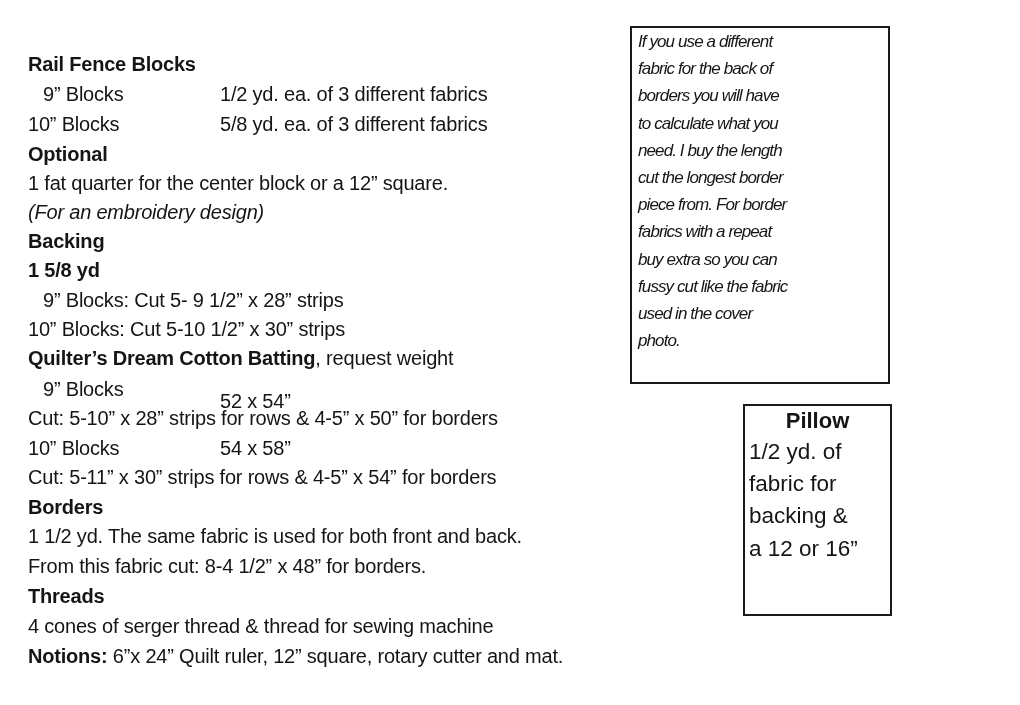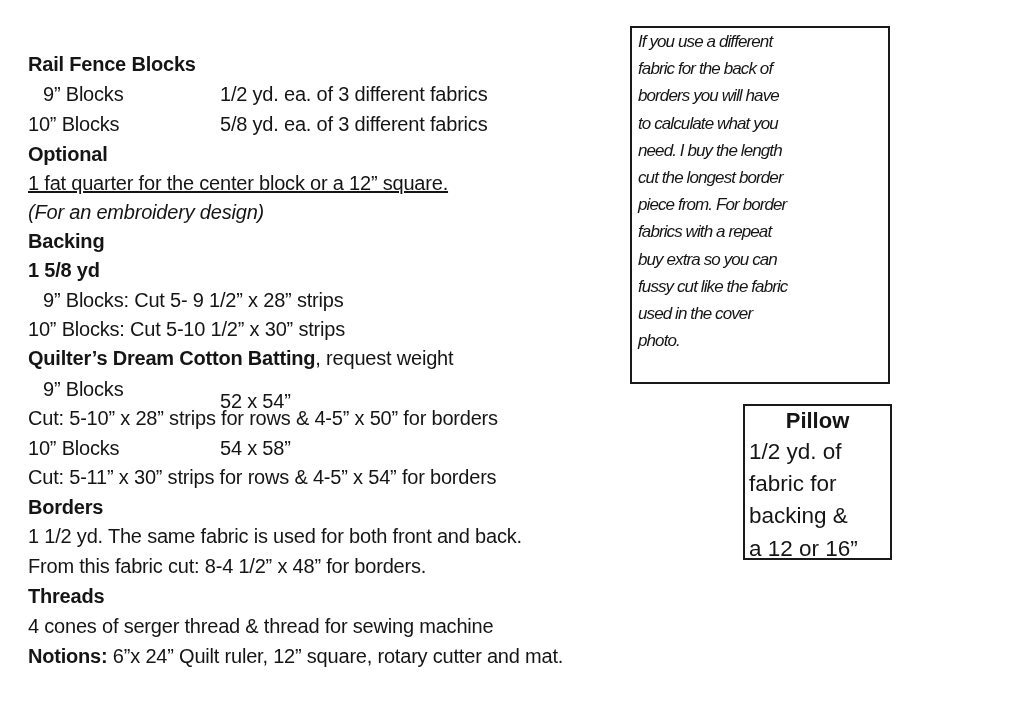--- a/index.html
+++ b/index.html
@@ -4,39 +4,39 @@
 <style>
   html, body { margin: 0; padding: 0; background: #ffffff; }
   body { width: 1020px; height: 705px; position: relative; overflow: hidden; color: #151515;
          font-family: "Liberation Sans", sans-serif; }
   .line { position: absolute; white-space: nowrap; font-size: 20px; line-height: 26px; letter-spacing: -0.2px; text-align: right; }
   .h { font-weight: bold; }
   .i { font-style: italic; }
   .note-box { position: absolute; left: 630px; top: 26px; width: 260px; height: 358px;
               border: 2px solid #1a1a1a; box-sizing: border-box; padding: 0 0 0 6px; }
   .note-line { font-style: italic; font-size: 17px; line-height: 27.2px; letter-spacing: -0.9px; white-space: nowrap; }
-  .pillow-box { position: absolute; left: 743px; top: 404px; width: 149px; height: 156px;
+  .pillow-box { position: absolute; left: 743px; top: 404px; width: 149px; height: 212px;
                 border: 2px solid #1a1a1a; box-sizing: border-box; padding: 0 0 0 4px; }
   .pillow-title { font-weight: bold; text-align: center; font-size: 22px; line-height: 30px; padding-right: 4px; }
   .pillow-line { font-size: 22.5px; line-height: 32.2px; white-space: nowrap; }
 </style>
 </head>
 <body>
 
 <div>
   <div class="line h" style="left:28px;top:51px;">Rail Fence Blocks</div>
 
   <div class="line" style="left:43px;top:81px;">9” Blocks</div>
   <div class="line" style="left:220px;top:81px;">1/2 yd. ea. of 3 different fabrics</div>
 
   <div class="line" style="left:28px;top:111px;">10” Blocks</div>
   <div class="line" style="left:220px;top:111px;">5/8 yd. ea. of 3 different fabrics</div>
 
   <div class="line h" style="left:28px;top:141px;">Optional</div>
-  <div class="line" style="left:28px;top:170px;text-decoration:underline;">1 fat quarter for the center block or a 12” square.</div>
+  <div class="line" style="left:28px;top:170px;">1 fat quarter for the center block or a 12” square.</div>
   <div class="line i" style="left:28px;top:199px;">(For an embroidery design)</div>
 
   <div class="line h" style="left:28px;top:228px;">Backing</div>
   <div class="line" style="left:28px;top:257px;font-weight:bold;">1 5/8 yd</div>
   <div class="line" style="left:43px;top:287px;">9” Blocks: Cut 5- 9 1/2” x 28” strips</div>
   <div class="line" style="left:28px;top:316px;">10” Blocks: Cut 5-10 1/2” x 30” strips</div>
 
   <div class="line" style="left:28px;top:345px;">
     <span class="h">Quilter’s Dream Cotton Batting</span><span>, request weight</span>
   </div>

